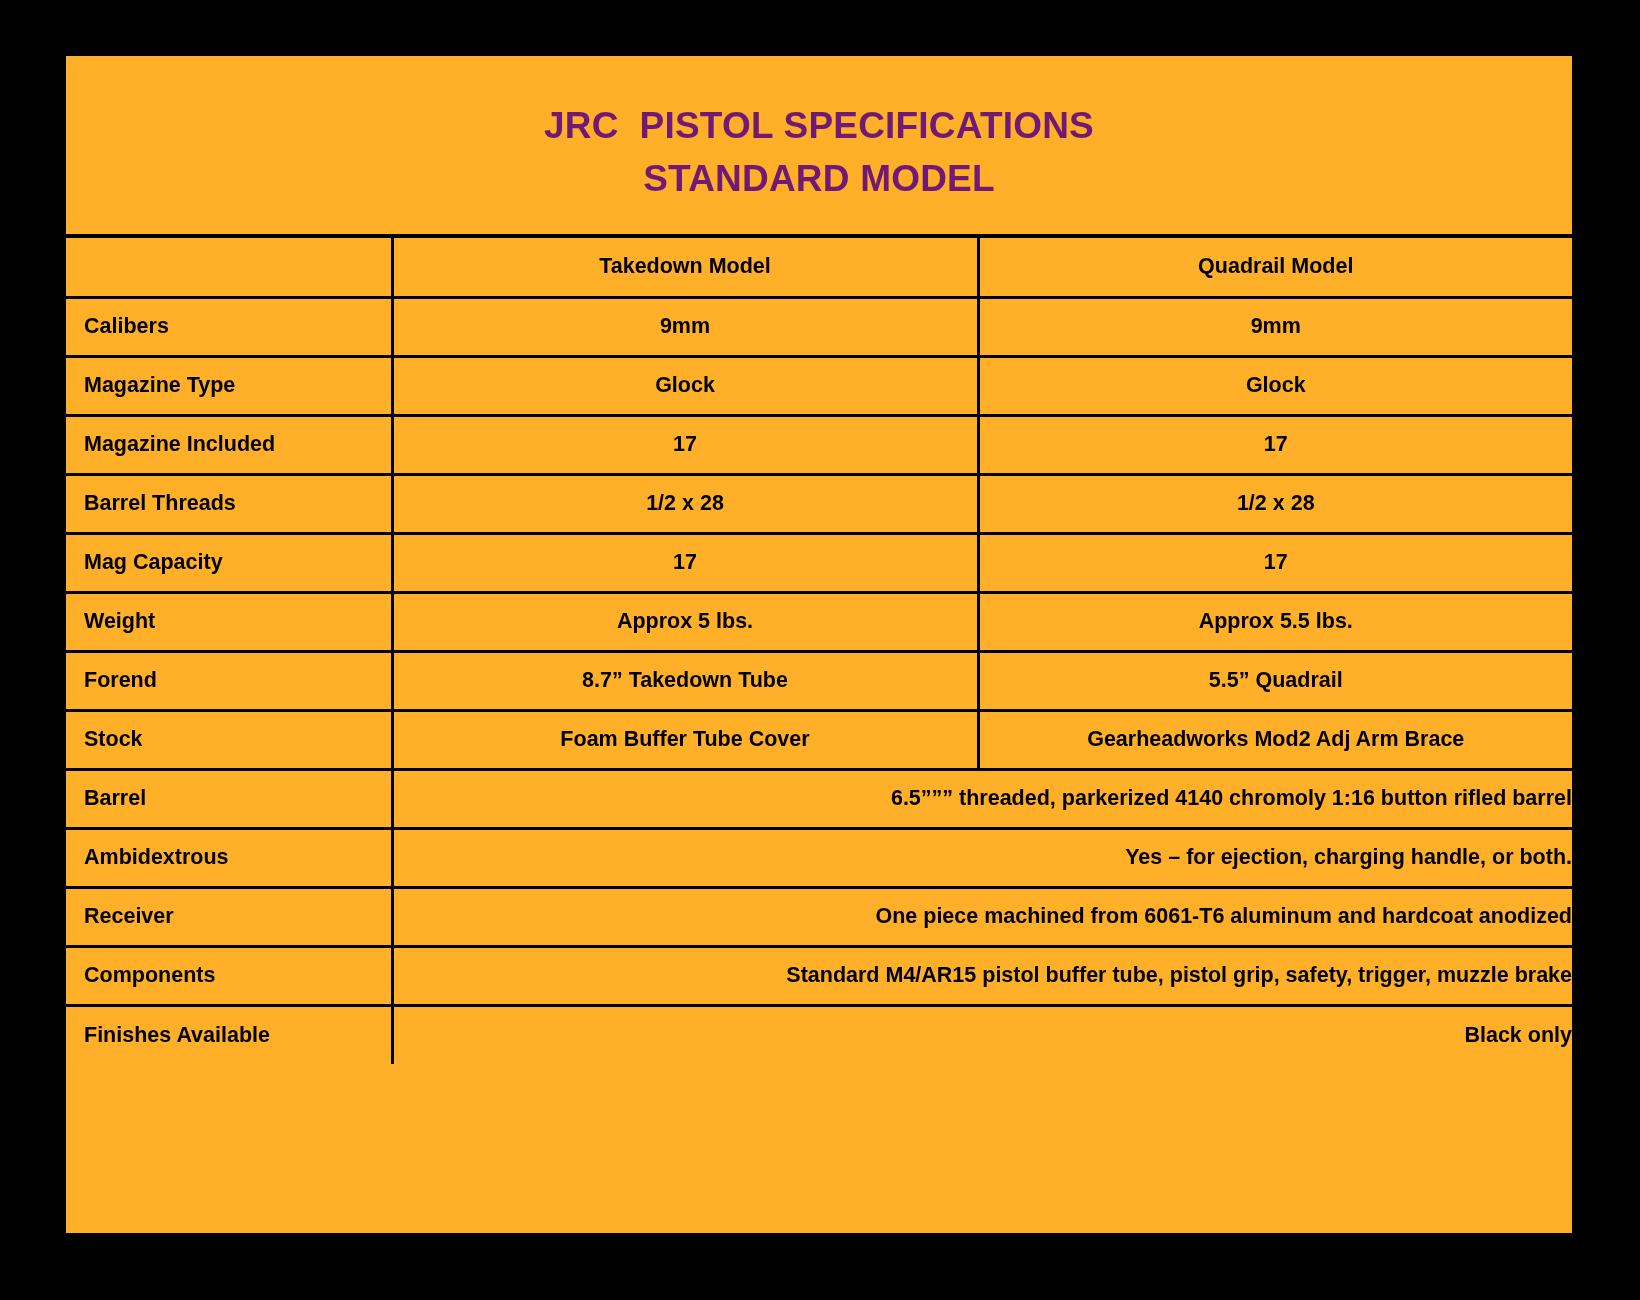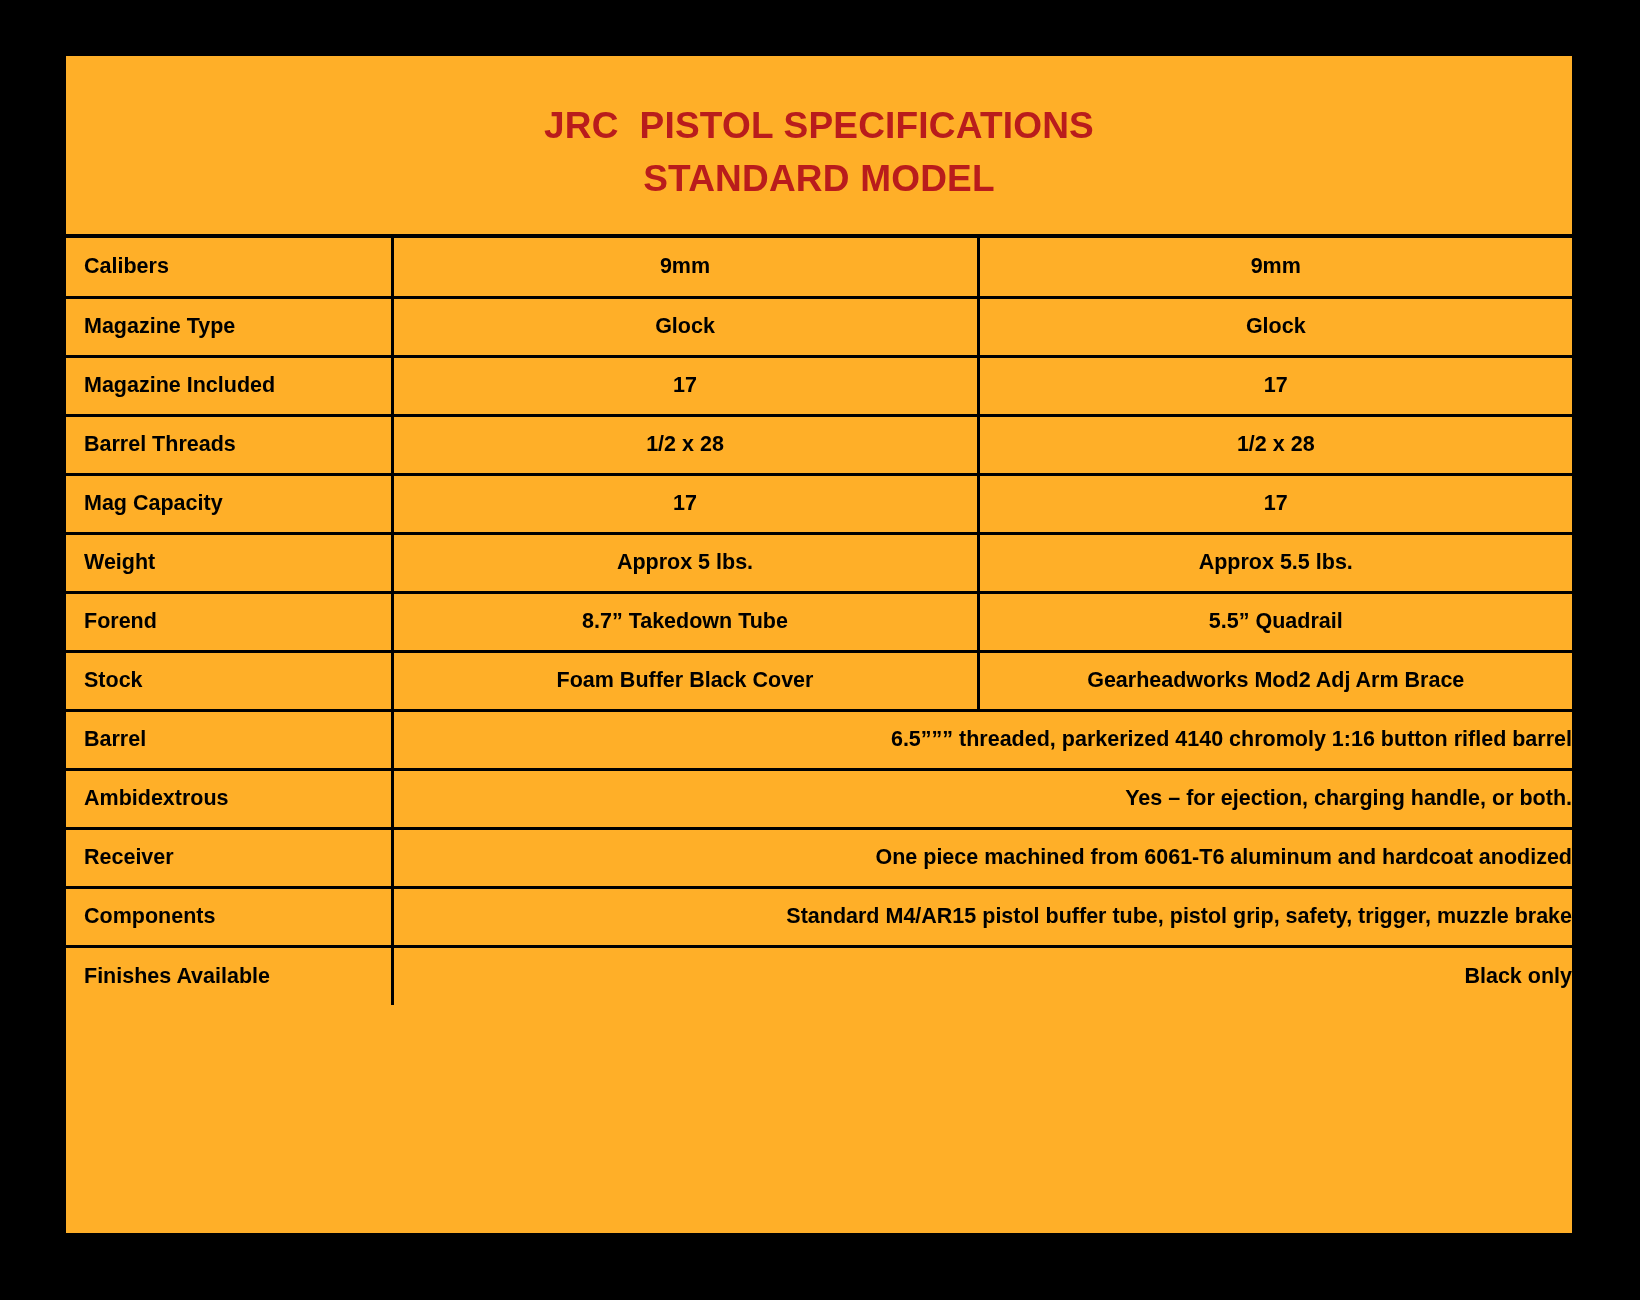--- a/index.html
+++ b/index.html
@@ -40,21 +40,21 @@
     display: flex;
     flex-direction: column;
     align-items: center;
     justify-content: flex-start;
     padding-top: 44px;
     border-bottom: 4px solid #000000;
   }
   .title-line {
     font-size: 37px;
     font-weight: bold;
-    color: #b91c1c;
+    color: #701a75;
     letter-spacing: 0.2px;
     line-height: 1.42;
     white-space: pre;
   }
 
   
   table.spec {
     width: 100%;
     border-collapse: collapse;
     table-layout: fixed;
@@ -116,20 +116,25 @@
     </div>
 
     <table class="spec">
       <colgroup>
         <col class="c-label">
         <col class="c-take">
         <col class="c-quad">
       </colgroup>
       <tbody>
 
+        <tr>
+          <td class="label blank"></td>
+          <td class="val">Takedown Model</td>
+          <td class="val">Quadrail Model</td>
+        </tr>
 
         <tr>
           <td class="label">Calibers</td>
           <td class="val">9mm</td>
           <td class="val">9mm</td>
         </tr>
         <tr>
           <td class="label">Magazine Type</td>
           <td class="val">Glock</td>
           <td class="val">Glock</td>
@@ -154,21 +159,21 @@
           <td class="val">Approx 5 lbs.</td>
           <td class="val">Approx 5.5 lbs.</td>
         </tr>
         <tr>
           <td class="label">Forend</td>
           <td class="val">8.7” Takedown Tube</td>
           <td class="val">5.5” Quadrail</td>
         </tr>
         <tr>
           <td class="label">Stock</td>
-          <td class="val">Foam Buffer Black Cover</td>
+          <td class="val">Foam Buffer Tube Cover</td>
           <td class="val">Gearheadworks Mod2 Adj Arm Brace</td>
         </tr>
 
         <tr>
           <td class="label">Barrel</td>
           <td class="span-val" colspan="2">6.5””” threaded, parkerized 4140 chromoly 1:16 button rifled barrel</td>
         </tr>
         <tr>
           <td class="label">Ambidextrous</td>
           <td class="span-val" colspan="2">Yes – for ejection, charging handle, or both.</td>

